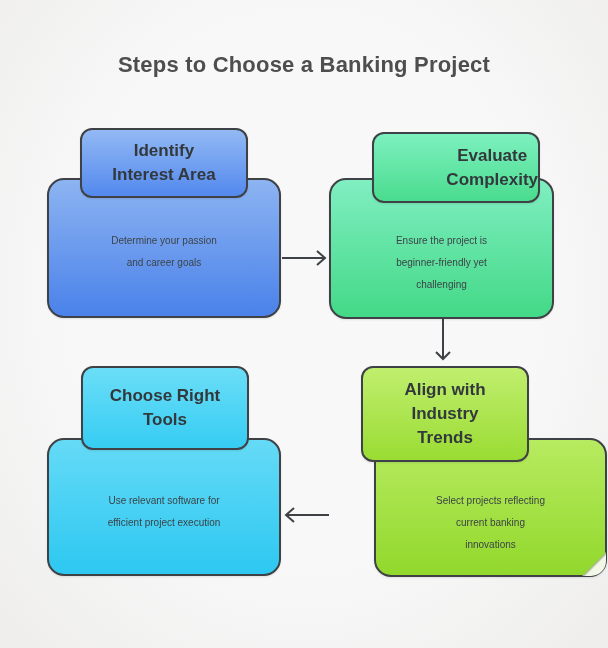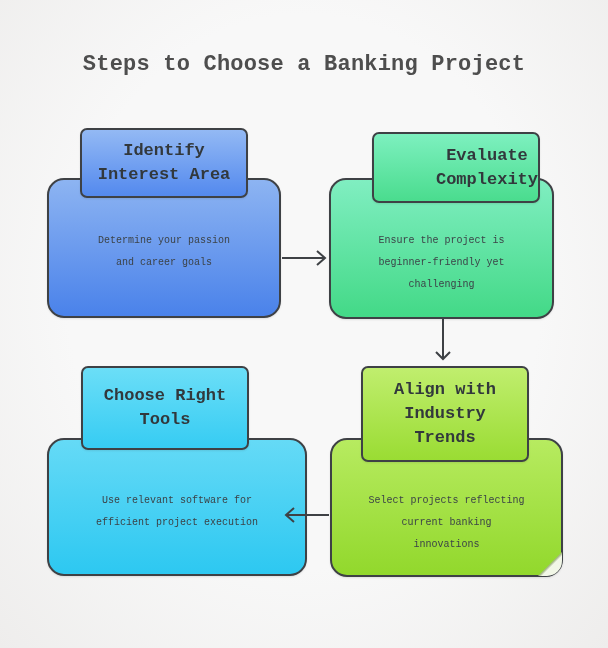--- a/index.html
+++ b/index.html
@@ -6,55 +6,54 @@
   * { box-sizing: border-box; }
   html, body { margin: 0; padding: 0; }
   body {
     width: 608px; height: 648px;
     font-family: "Liberation Sans", sans-serif;
     background: #f1f0ef;
   }
   .canvas {
     position: relative; width: 608px; height: 648px; overflow: hidden;
     background: radial-gradient(ellipse at 50% 45%, #f8f8f8 55%, #eeedec 100%);
-    font-family: Liberation Mono, monospace;
   }
   .title {
     position: absolute; top: 52px; left: 0; width: 100%;
     margin: 0; text-align: center;
     font-size: 22px; font-weight: bold; color: #4e4e4e; letter-spacing: 0.2px;
   }
   .step-main, .step-header {
     position: absolute;
     border: 2px solid var(--stroke);
     box-shadow: 0 1px 2px rgba(60,60,60,0.12);
   }
   .step-main { border-radius: 17px; }
   .step-header {
-    border-radius: 7px;
+    border-radius: 12px;
     display: flex; align-items: center; justify-content: center;
     text-align: center;
   }
   .heading {
     margin: 0; font-size: 17px; line-height: 24px;
     font-weight: bold; color: #32383c;
   }
   .desc {
     margin: 0; padding: 50px 14px 0;
     text-align: center; font-size: 10px; line-height: 22px; color: #3c4348;
   }
   
   .s1-main   { left: 47px;  top: 178px; width: 234px; height: 140px; }
   .s1-header { left: 80px;  top: 128px; width: 168px; height: 70px;  }
   .s2-main   { left: 329px; top: 178px; width: 225px; height: 141px; }
   .s2-header { left: 372px; top: 132px; width: 168px; height: 71px; justify-content: flex-end;  }
   
   .s3-main   { left: 330px; top: 438px; width: 233px; height: 139px; }
   .s3-header { left: 361px; top: 366px; width: 168px; height: 96px;  }
-  .s4-main   { left: 47px;  top: 438px; width: 260px; height: 138px; }
+  .s4-main   { left: 47px;  top: 438px; width: 234px; height: 138px; }
   .s4-header { left: 81px;  top: 366px; width: 168px; height: 84px;  }
   .arrow { position: absolute; }
   .a1 { left: 281px; top: 248px; }
   .a2 { left: 433px; top: 318px; }
   .a3 { left: 281px; top: 505px; }
   .corner-fold {
     position: absolute; right: -1px; bottom: -1px;
     width: 24px; height: 24px;
     border-bottom-right-radius: 15px;
     background: linear-gradient(to top left,
@@ -80,21 +79,21 @@
   <section>
     <div class="step-main s2-main" style="background: linear-gradient(rgb(128, 238, 193) 0%, rgb(67, 217, 135) 100%);">
       <p class="desc">Ensure the project is<br>beginner-friendly yet<br>challenging</p>
     </div>
     <div class="step-header s2-header" style="background: linear-gradient(rgb(125, 240, 191) 0%, rgb(74, 220, 142) 100%);">
       <h2 class="heading">Evaluate<br>Complexity</h2>
     </div>
   </section>
 
   <section>
-    <div class="step-main s3-main" style="background: linear-gradient(rgb(183, 235, 96) 0%, rgb(146, 216, 44) 100%);">
+    <div class="step-main s3-main" style="background: linear-gradient(rgb(183, 235, 96) 0%, rgb(146, 216, 44) 100%); margin-left: 44px;">
       <p class="desc">Select projects reflecting<br>current banking<br>innovations</p>
       <div class="corner-fold"></div>
     </div>
     <div class="step-header s3-header" style="background: linear-gradient(rgb(192, 238, 110) 0%, rgb(154, 220, 51) 100%);">
       <h2 class="heading">Align with<br>Industry<br>Trends</h2>
     </div>
   </section>
 
   <section>
     <div class="step-main s4-main" style="background: linear-gradient(rgb(101, 218, 246) 0%, rgb(45, 200, 241) 100%);">

